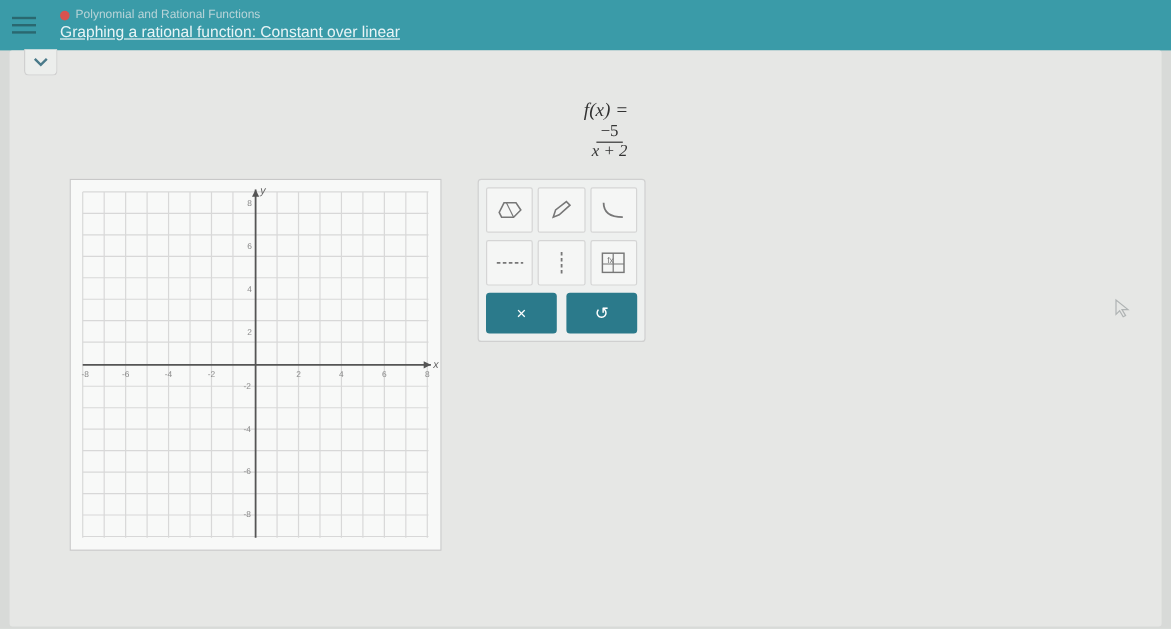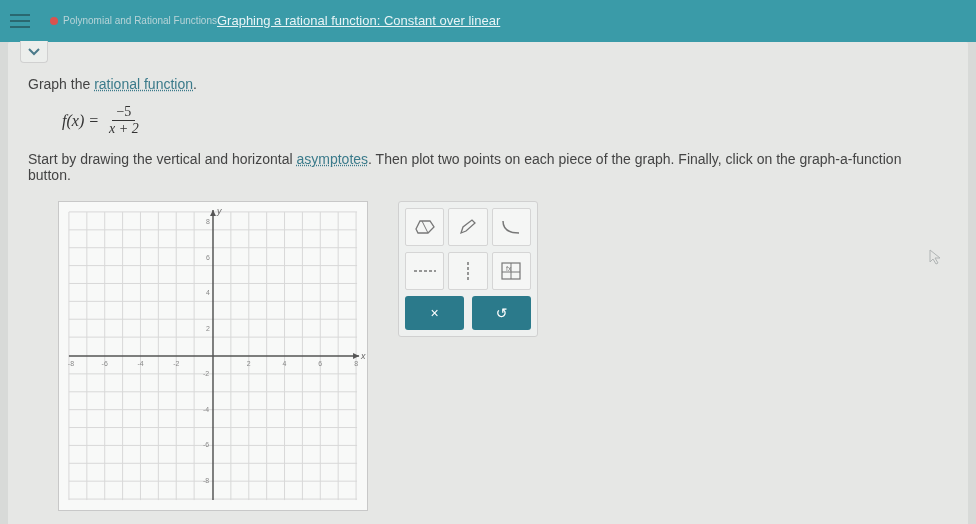--- a/index.html
+++ b/index.html
@@ -1,29 +1,29 @@
 <!DOCTYPE html>
 <html><head>
 <meta charset="utf-8">
 <style>
 * { margin: 0; padding: 0; box-sizing: border-box; }
 body { font-family: Arial, sans-serif; background: #d8dad8; width: 976px; height: 524px; overflow: hidden; position: relative; }
 .header { background: #3a9ba8; height: 42px; display: flex; align-items: center; padding-left: 10px; color: #fff; }
 .hamburger { width: 20px; height: 14px; display: flex; flex-direction: column; justify-content: space-between; margin-right: 20px; cursor: pointer; }
 .hamburger span { height: 2px; background: #2a6870; display: block; }
-.header-text { display: flex; flex-direction: row; font-size: 11px; line-height: 1.3; }
+.header-text { display: flex; flex-direction: column; font-size: 11px; line-height: 1.3; }
 .crumb { display: flex; align-items: center; color: #b8d4d8; font-size: 10px; }
 .crumb-dot { width: 8px; height: 8px; border-radius: 50%; background: #d9534f; margin-right: 5px; }
 .header-title { font-size: 13px; color: #e8f4f6; text-decoration: underline; }
 .content-wrap { background: #e6e7e5; margin: 0 8px 8px 8px; border-radius: 2px; padding-top: 0; position: relative; min-height: 480px; }
 .chevron-tab { position: absolute; top: -1px; left: 12px; width: 28px; height: 22px; background: #eceeec; border: 1px solid #d0d0d0; border-top: none; border-radius: 0 0 4px 4px; display: flex; align-items: center; justify-content: center; color: #4a7a8a; font-size: 12px; cursor: pointer; }
 .main { padding: 34px 20px 20px 20px; }
 .prompt { font-size: 14px; color: #444; margin-bottom: 12px; }
 .link { color: #3a7a8a; text-decoration: underline dotted; }
-.formula { font-family: 'Times New Roman', serif; font-size: 16px; color: #333; margin: 8px 0 14px 34px; display: flex; align-items: center; }
+.formula { font-family: 'Times New Roman', serif; font-size: 16px; color: #333; margin: 8px 0 14px 34px; display: flex; align-items: center; flex-direction: column; }
 .formula .fx { font-style: italic; }
 .frac { display: inline-flex; flex-direction: column; align-items: center; margin-left: 6px; font-size: 14px; }
 .frac .num { border-bottom: 1px solid #333; padding: 0 4px; }
 .frac .den { padding: 0 4px; font-style: italic; }
 .instr { font-size: 14px; color: #444; margin-bottom: 18px; }
 .work-area { display: flex; align-items: flex-start; gap: 30px; padding-left: 30px; }
 .graph-box { width: 310px; height: 310px; background: #f8f9f8; border: 1px solid #c8c8c8; position: relative; }
 .graph-box svg { width: 100%; height: 100%; }
 .toolbox { width: 140px; background: #eef0ef; border: 1px solid #d0d0d0; border-radius: 3px; padding: 6px; }
 .tool-row { display: flex; gap: 4px; margin-bottom: 6px; }
@@ -51,35 +51,29 @@
 </div>
 
 <div class="content-wrap">
   <div class="chevron-tab">
     <svg width="12" height="8" viewBox="0 0 12 8">
         <path d="M1 1 L6 6 L11 1" stroke="#4a7a8a" stroke-width="2" fill="none"></path>
       </svg>
   </div>
 
   <div class="main">
-    <div class="prompt">
-      <span>Graph the </span><span class="link">rational function</span><span>.</span>
-    </div>
 
     <div class="formula">
       <span class="fx">f(x) =</span>
       <span class="frac">
         <span class="num">−5</span>
         <span class="den">x + 2</span>
       </span>
     </div>
 
-    <div class="instr">
-      <span>Start by drawing the vertical and horizontal </span><span class="link">asymptotes</span><span>. Then plot two points on each piece of the graph. Finally, click on the graph-a-function button.</span>
-    </div>
 
     <div class="work-area">
       <div class="graph-box">
         <svg viewBox="0 0 310 310">
           <g stroke="#d8d8d8" stroke-width="1">
             <line x1="10" y1="10" x2="10" y2="300"></line>
               <line x1="28" y1="10" x2="28" y2="300"></line>
               <line x1="46" y1="10" x2="46" y2="300"></line>
               <line x1="64" y1="10" x2="64" y2="300"></line>
               <line x1="82" y1="10" x2="82" y2="300"></line>

